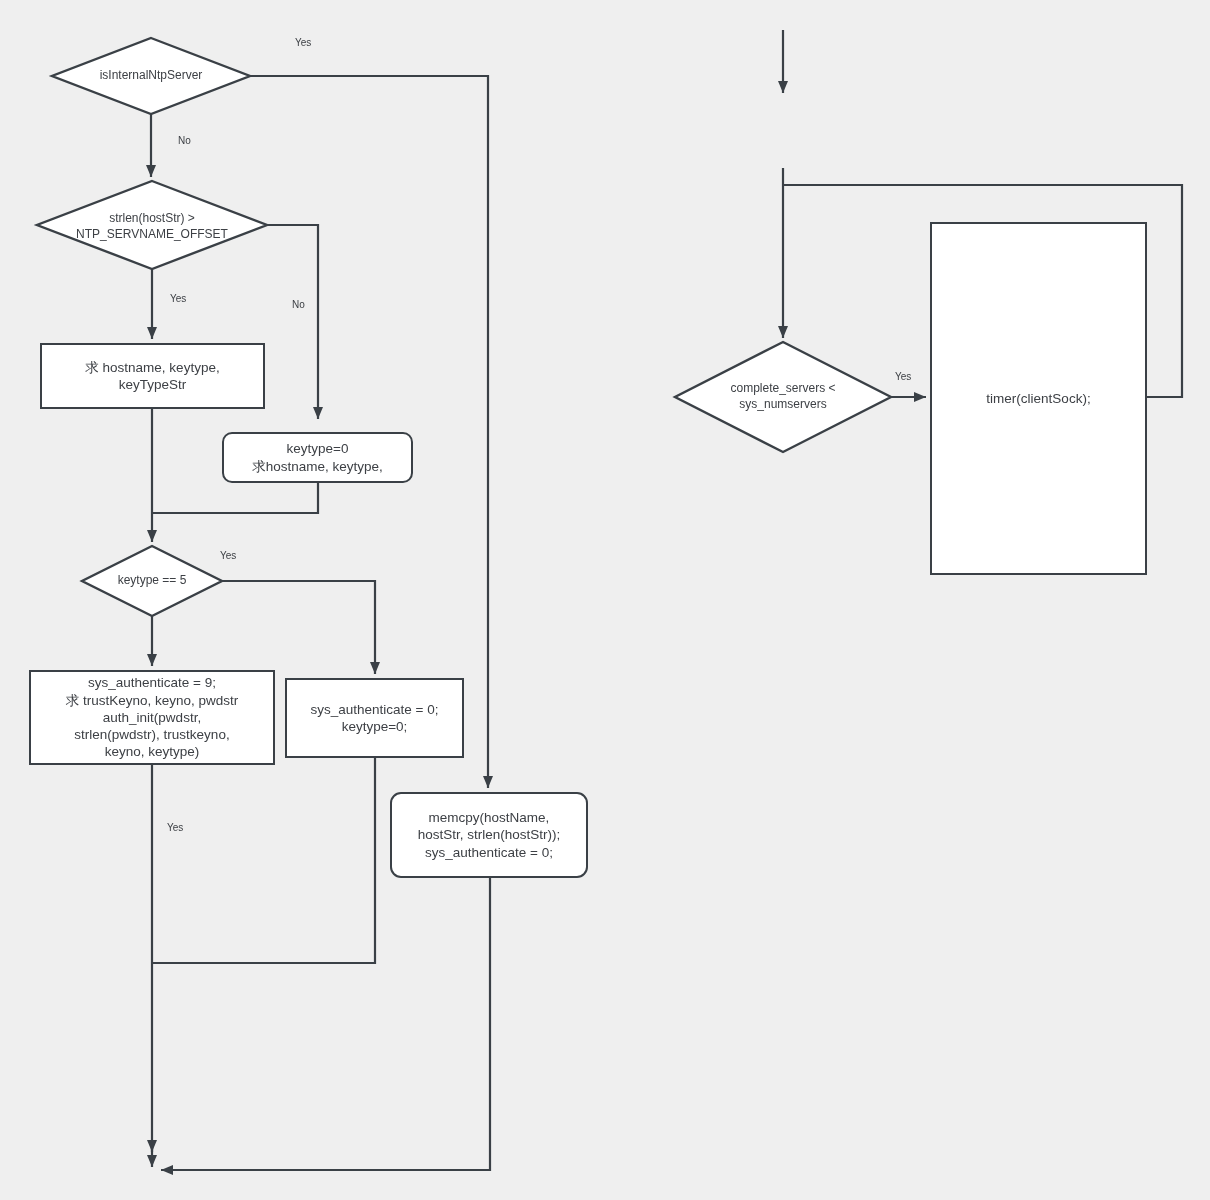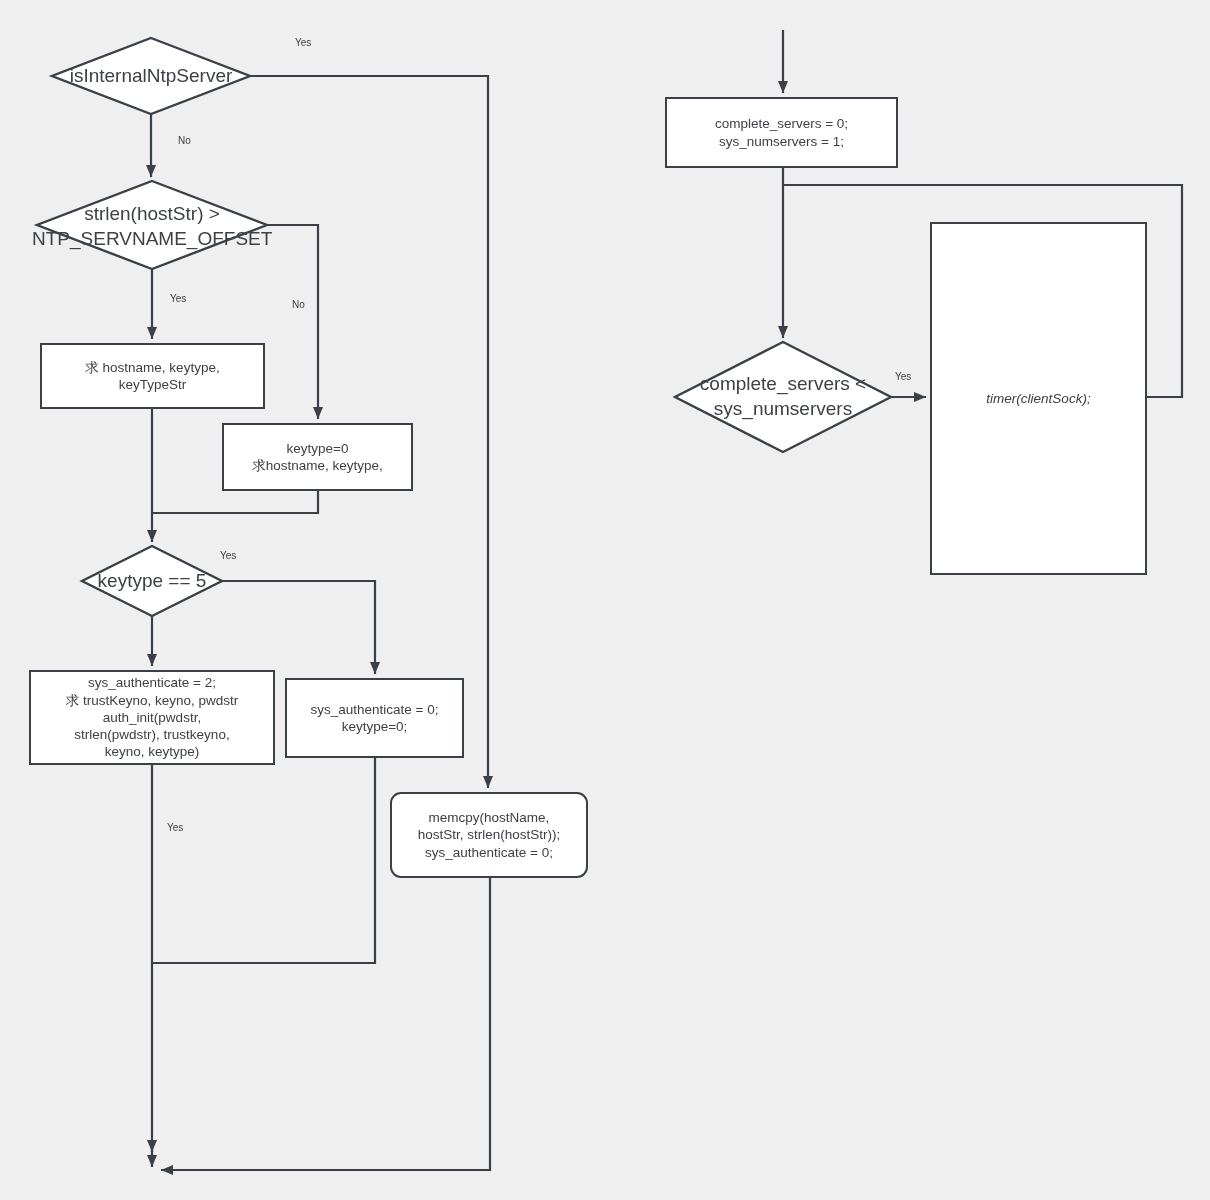--- a/index.html
+++ b/index.html
@@ -12,21 +12,21 @@
   svg.wires { position:absolute; left:0; top:0; width:1210px; height:1200px; }
   .node {
     position:absolute; box-sizing:border-box;
     background:#ffffff; border:2.4px solid #3a4046;
     display:flex; align-items:center; justify-content:center;
     text-align:center; font-size:13.5px; line-height:1.28;
     white-space:pre-line; z-index:2;
   }
   .dtext {
     position:absolute; transform:translate(-50%,-50%);
-    text-align:center; font-size:19px; line-height:1.3;
+    text-align:center; font-size:12px; line-height:1.3;
     white-space:pre-line; z-index:3;
   }
   .elabel {
     position:absolute; font-size:10px; line-height:1.2; z-index:3;
   }
 </style>
 </head>
 <body>
 
 <div class="canvas">
@@ -61,40 +61,38 @@
       <polygon points="151,38 250,76 151,114 52,76"></polygon>
       <polygon points="152,181 267,225 152,269 37,225"></polygon>
       <polygon points="152,546 222,581 152,616 82,581"></polygon>
       <polygon points="783,342 891,397 783,452 675,397"></polygon>
     </g>
   </svg>
 
   <div class="node" style="left:40px;  top:343px; width:225px; height:66px;">求 hostname, keytype,
 keyTypeStr</div>
 
-  <div class="node" style="left:222px; top:423px; width:191px; height:68px;">keytype=0
+  <div class="node" style="left:222px; top:432px; width:191px; height:51px;border-radius:10px;">keytype=0
 求hostname, keytype,</div>
 
-  <div class="node" style="left:29px;  top:670px; width:246px; height:95px;">sys_authenticate = 2;
+  <div class="node" style="left:29px;  top:670px; width:246px; height:95px;">sys_authenticate = 9;
 求 trustKeyno, keyno, pwdstr
 auth_init(pwdstr,
 strlen(pwdstr), trustkeyno,
 keyno, keytype)</div>
 
   <div class="node" style="left:285px; top:678px; width:179px; height:80px;">sys_authenticate = 0;
 keytype=0;</div>
 
   <div class="node" style="left:390px; top:792px; width:198px; height:86px;border-radius:11px;">memcpy(hostName,
 hostStr, strlen(hostStr));
 sys_authenticate = 0;</div>
 
-  <div class="node" style="left:665px; top:97px;  width:233px; height:71px;">complete_servers = 0;
-sys_numservers = 1;</div>
 
-  <div class="node" style="left:930px; top:222px; width:217px; height:353px;font-style:italic;">timer(clientSock);</div>
+  <div class="node" style="left:930px; top:222px; width:217px; height:353px;">timer(clientSock);</div>
 
   <div class="dtext" style="left:151px; top:76px;  width:200px;">isInternalNtpServer</div>
 
   <div class="dtext" style="left:152px; top:227px; width:240px;">strlen(hostStr) &gt;
 NTP_SERVNAME_OFFSET</div>
 
   <div class="dtext" style="left:152px; top:581px; width:150px;">keytype == 5</div>
 
   <div class="dtext" style="left:783px; top:397px; width:200px;">complete_servers &lt;
 sys_numservers</div>

